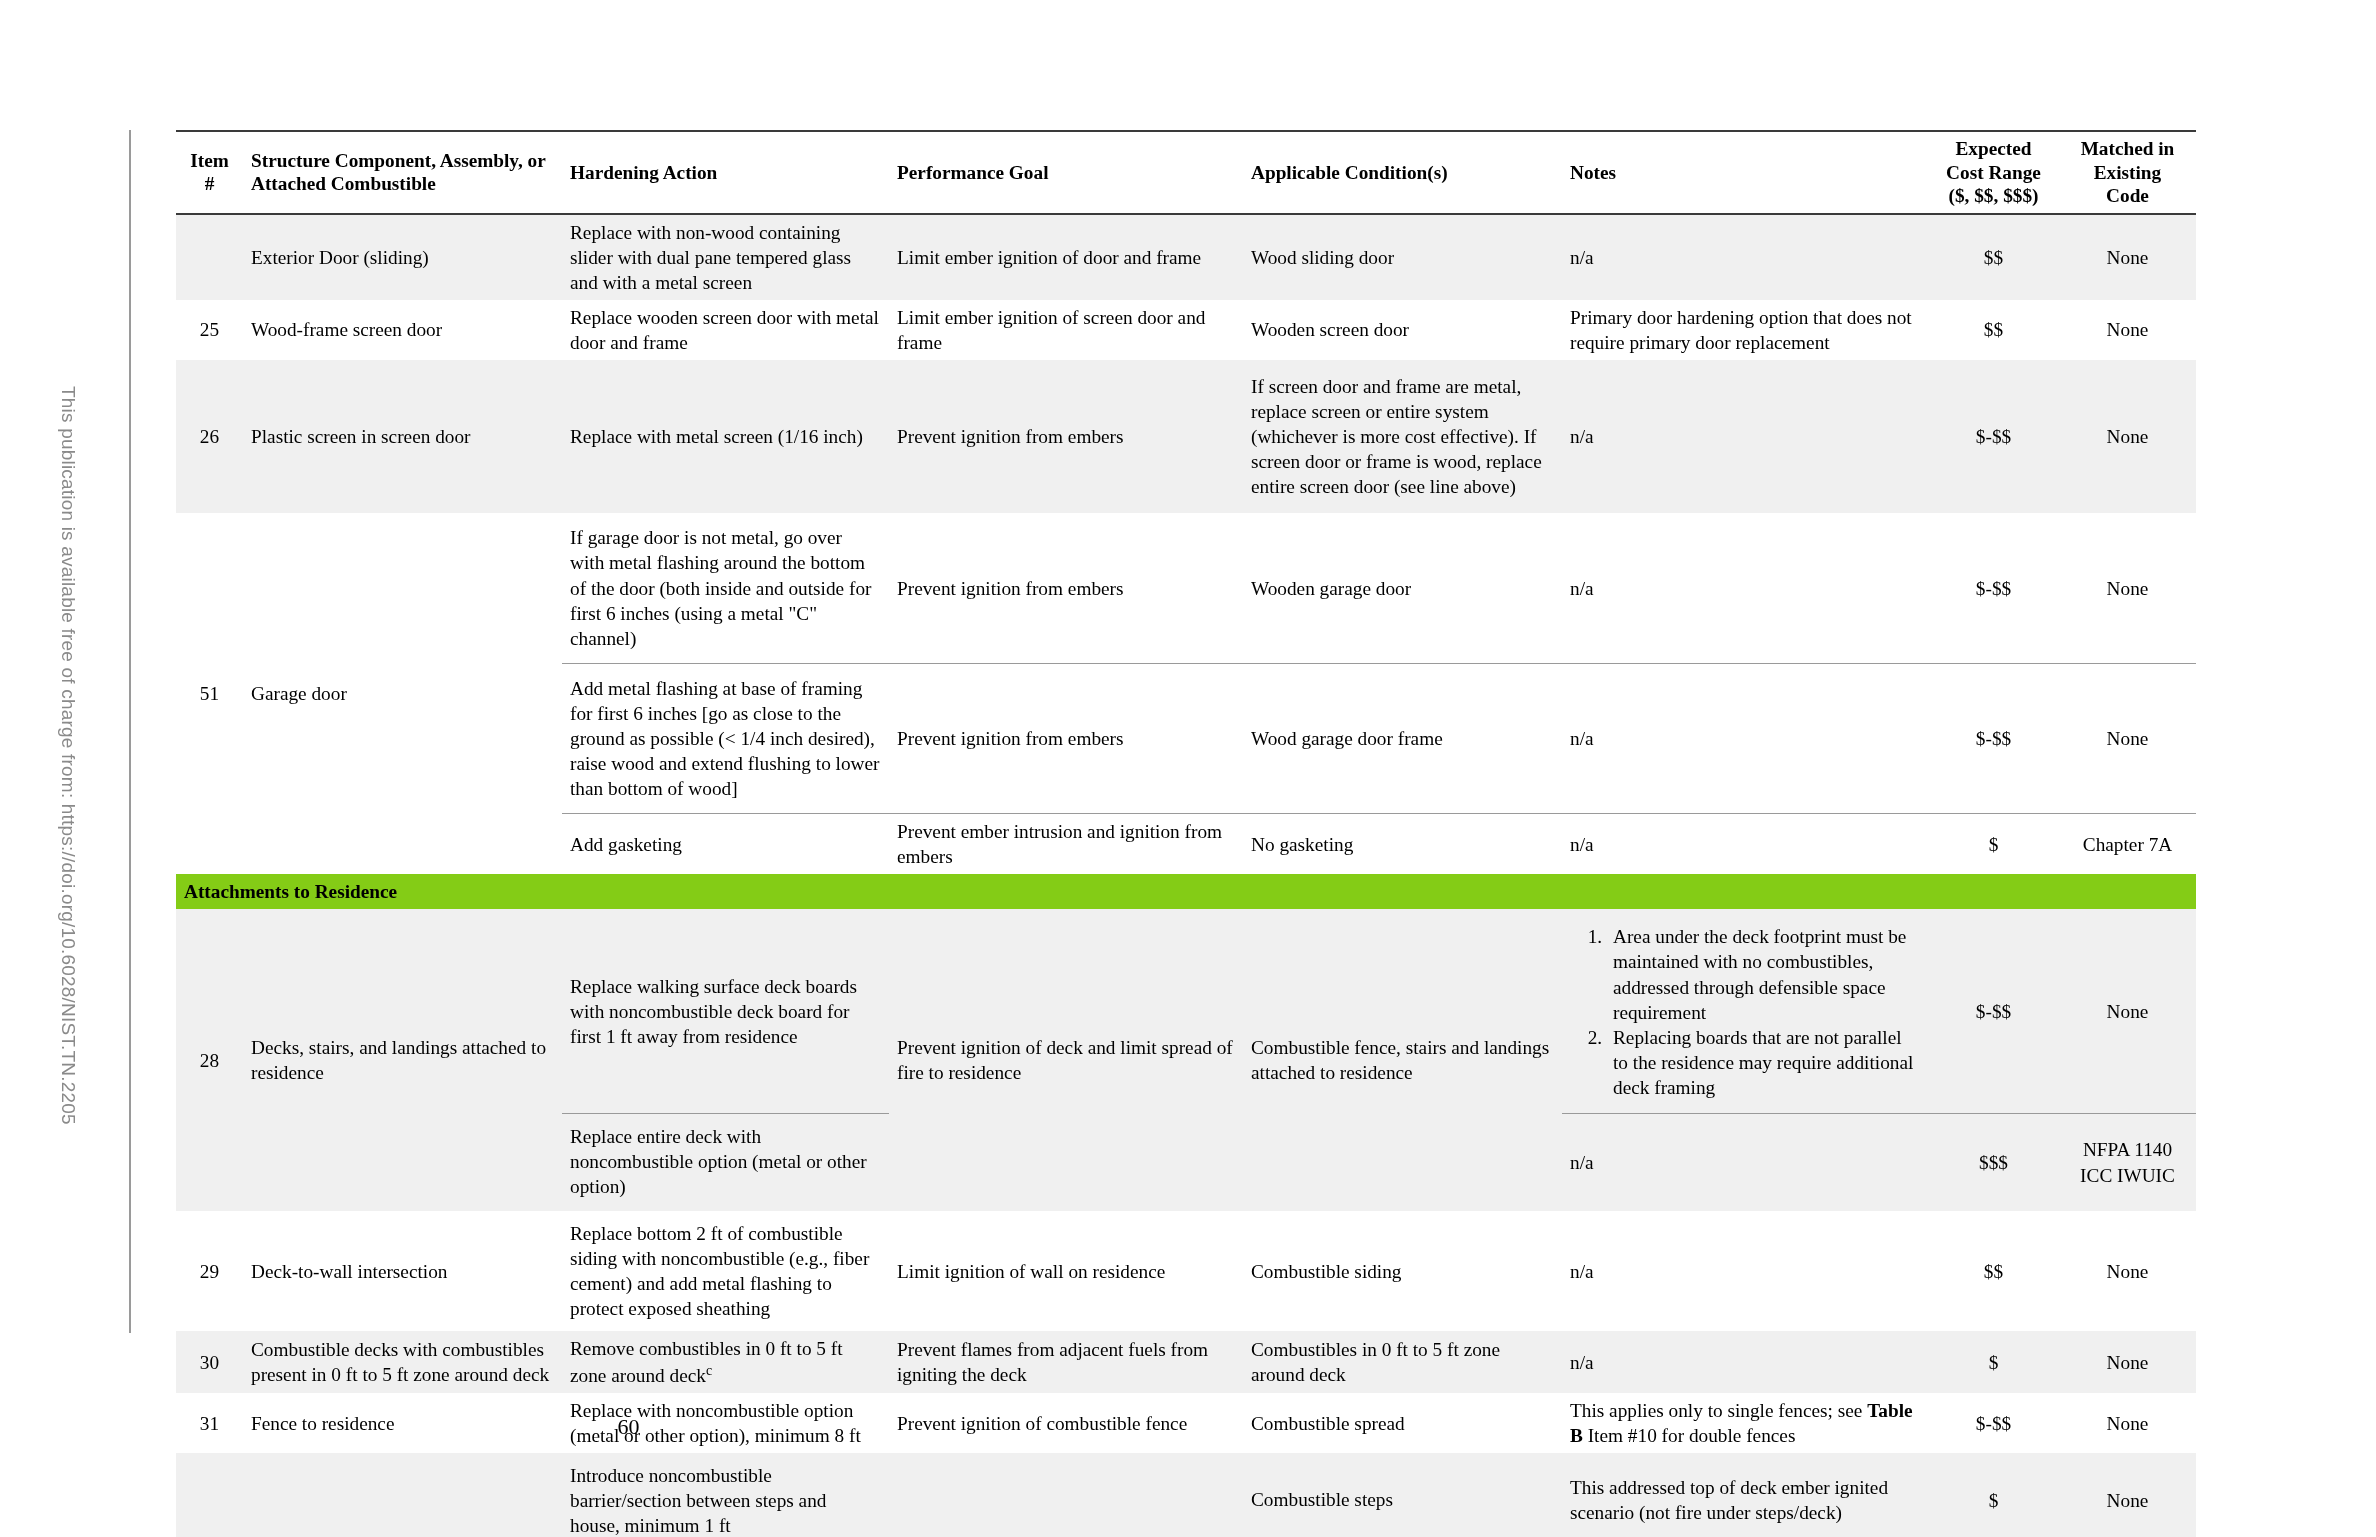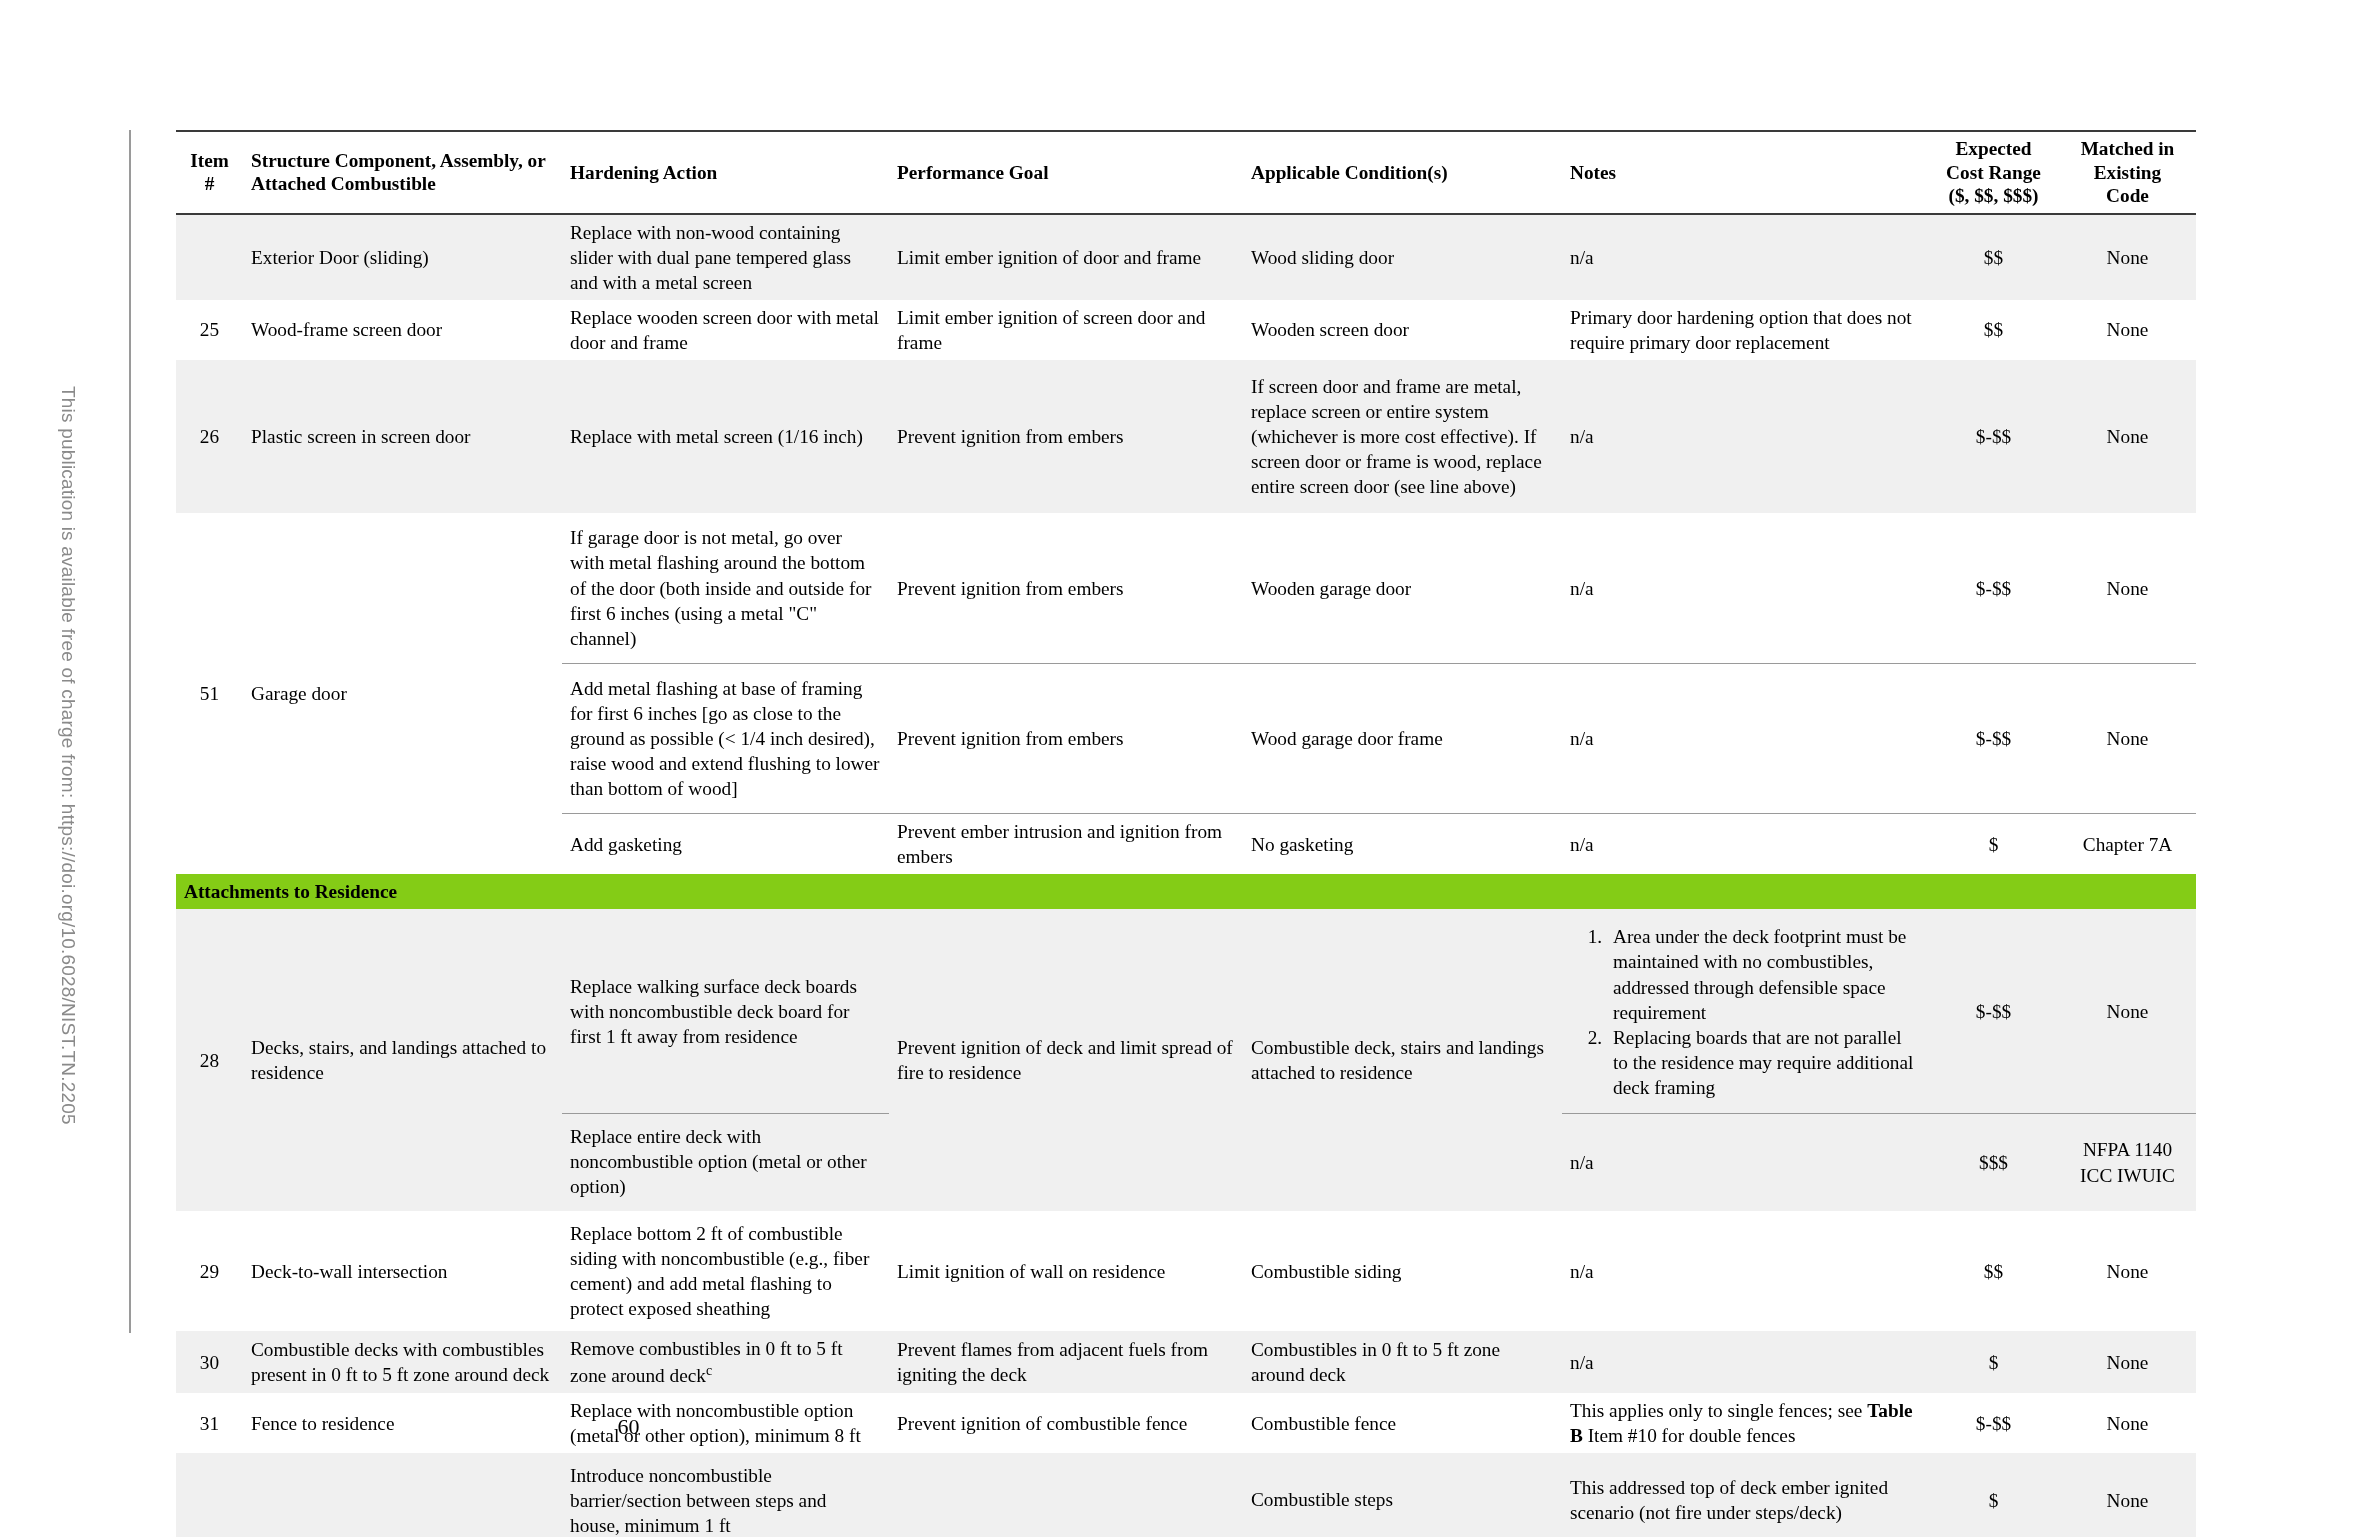--- a/index.html
+++ b/index.html
@@ -243,21 +243,21 @@
 
       <tr class="section-band">
         <td colspan="8">Attachments to Residence</td>
       </tr>
 
       <tr class="shade">
         <td class="ctr mid shade" rowspan="2">28</td>
         <td class="lft mid shade" rowspan="2">Decks, stairs, and landings attached to residence</td>
         <td class="lft mid cellrule-b" style="padding-top:16px;padding-bottom:16px;">Replace walking surface deck boards with noncombustible deck board for first 1 ft away from residence</td>
         <td class="lft mid shade" rowspan="2">Prevent ignition of deck and limit spread of fire to residence</td>
-        <td class="lft mid shade" rowspan="2">Combustible deck, stairs and landings attached to residence</td>
+        <td class="lft mid shade" rowspan="2">Combustible fence, stairs and landings attached to residence</td>
         <td class="lft top cellrule-b" style="padding-top:10px;padding-bottom:8px;">
           <ol class="notes-list">
             <li>Area under the deck footprint must be maintained with no combustibles, addressed through defensible space requirement</li>
             <li>Replacing boards that are not parallel to the residence may require additional deck framing</li>
           </ol>
         </td>
         <td class="ctr mid cellrule-b">$-$$</td>
         <td class="ctr mid cellrule-b">None</td>
       </tr>
 
@@ -291,21 +291,21 @@
         <td class="lft mid">n/a</td>
         <td class="ctr mid">$</td>
         <td class="ctr mid">None</td>
       </tr>
 
       <tr class="rule-b-strong">
         <td class="ctr mid">31</td>
         <td class="lft mid">Fence to residence</td>
         <td class="lft mid">Replace with noncombustible option (metal or other option), minimum 8 ft</td>
         <td class="lft mid">Prevent ignition of combustible fence</td>
-        <td class="lft mid">Combustible fence</td>
+        <td class="lft mid">Combustible spread</td>
         <td class="lft mid"><span>This applies only to single fences; see </span><span class="bold">Table B</span><span> Item #10 for double fences</span></td>
         <td class="ctr mid">$-$$</td>
         <td class="ctr mid">None</td>
       </tr>
 
       <tr class="shade">
         <td class="ctr mid shade" rowspan="2">32</td>
         <td class="lft mid shade" rowspan="2">Steps connected to residence</td>
         <td class="lft top cellrule-b" style="padding-top:10px;padding-bottom:8px;">Introduce noncombustible barrier/section between steps and house, minimum 1 ft</td>
         <td class="lft mid shade" rowspan="2">Limit spread of fire to house</td>

